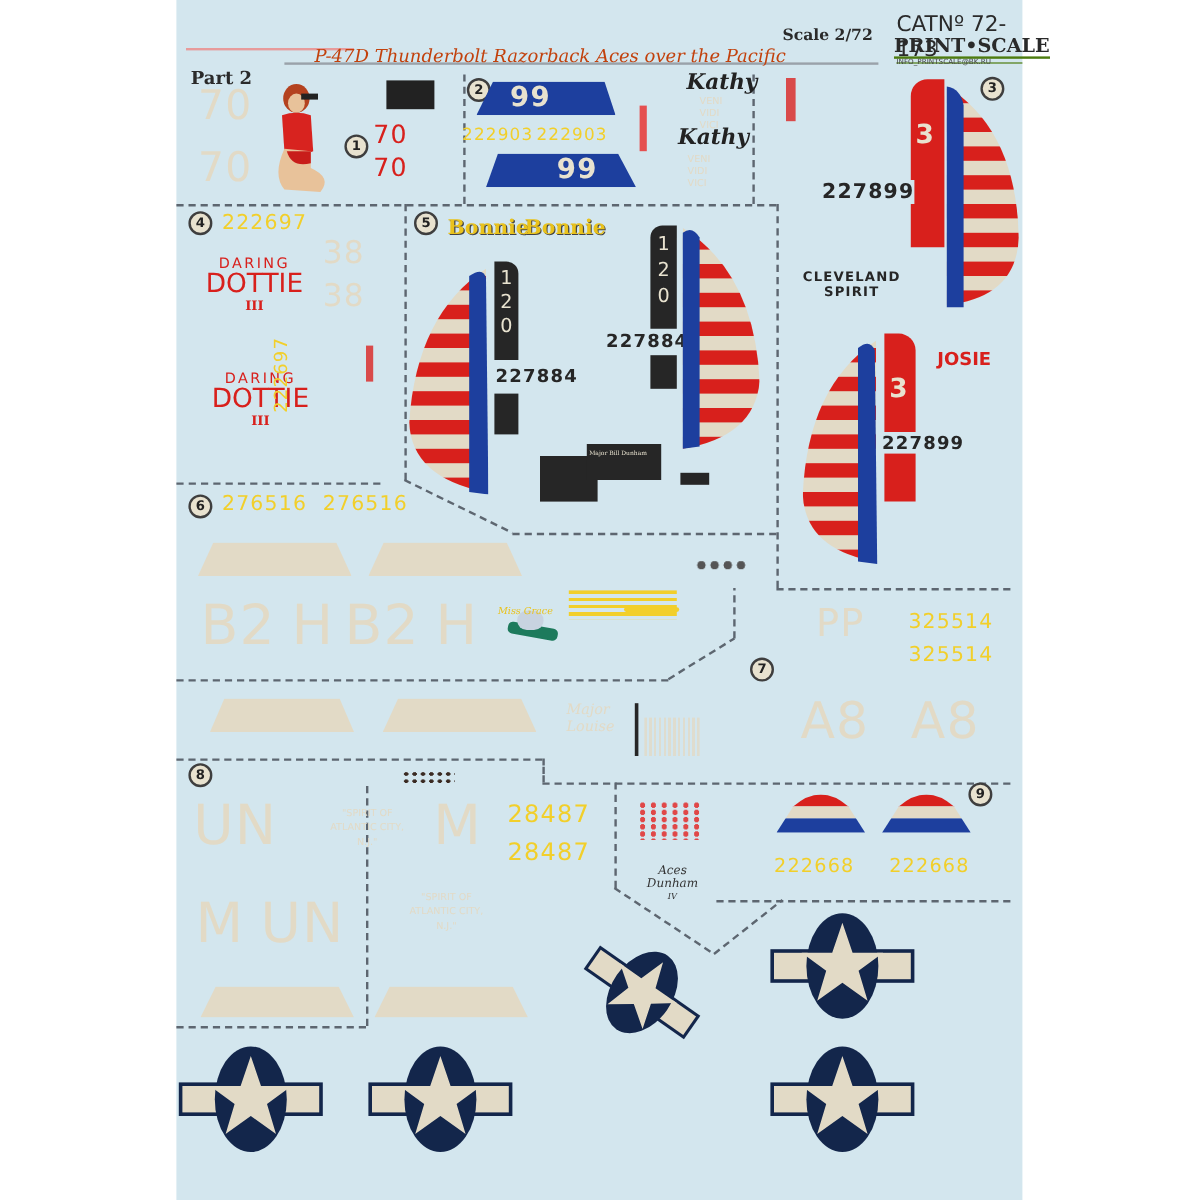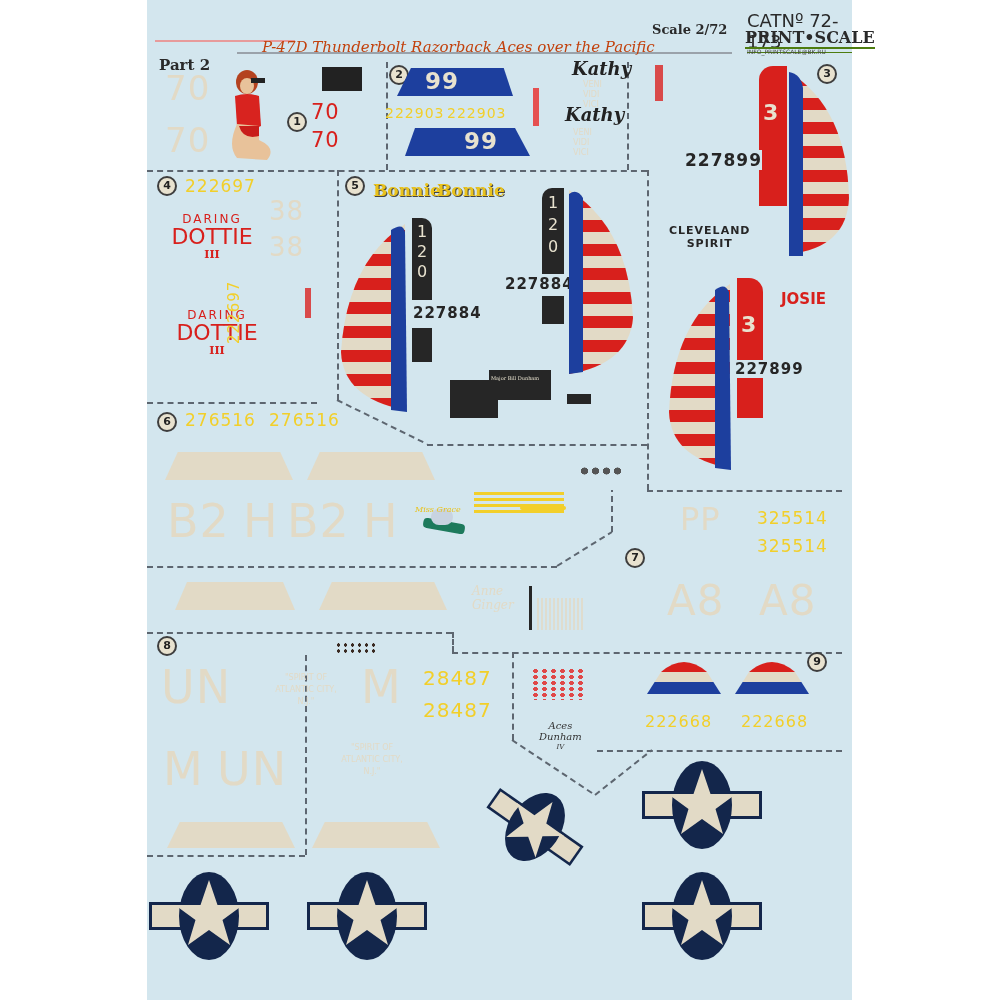--- a/index.html
+++ b/index.html
@@ -254,21 +254,21 @@
   <div class="abs" style="left:373px;top:506px;width:46px;height:4px;background:#f2cf2a;border-radius:2px;"></div>
   <div class="abs" style="left:432px;top:466px;width:44px;height:10px;background:radial-gradient(circle,#555 45%,transparent 50%) 0 0/11px 10px;"></div>
 
   <div class="abs stencil cream" style="left:513px;top:500px;font-size:32px;margin-left:20px;">PP</div>
   <div class="abs stencil yellow" style="left:610px;top:508px;font-size:17px;">325514</div>
   <div class="abs stencil yellow" style="left:610px;top:536px;font-size:17px;">325514</div>
   <div class="abs stencil cream" style="left:520px;top:576px;font-size:42px;">A8</div>
   <div class="abs stencil cream" style="left:612px;top:576px;font-size:42px;">A8</div>
   <div class="trap" style="left:28px;top:582px;width:120px;height:28px;"></div>
   <div class="trap" style="left:172px;top:582px;width:128px;height:28px;"></div>
-  <div class="abs cream" style="left:325px;top:584px;font-family:'DejaVu Serif',serif;font-style:italic;font-size:12px;width:50px;line-height:14px;">Anne Ginger</div>
+  <div class="abs cream" style="left:325px;top:584px;font-family:'DejaVu Serif',serif;font-style:italic;font-size:12px;width:50px;line-height:14px;">Major Louise</div>
   <div class="abs" style="left:382px;top:586px;width:3px;height:44px;background:#262626;"></div>
   <div class="abs" style="left:390px;top:598px;width:46px;height:32px;background:repeating-linear-gradient(90deg,#e2dac6 0 2px,transparent 2px 4px);opacity:.8;"></div>
 
   <div class="abs" style="left:188px;top:642px;width:44px;height:12px;background:radial-gradient(circle,#3a2a22 35%,transparent 40%) 0 0/7px 6px;"></div>
   <div class="abs stencil cream" style="left:14px;top:660px;font-size:46px;">UN</div>
   <div class="abs cream" style="left:116px;top:672px;font-size:8px;text-align:center;line-height:12px;width:86px;">
       <div>"SPIRIT OF</div>
       <div>ATLANTIC CITY,</div>
       <div>N.J."</div>
     </div>

